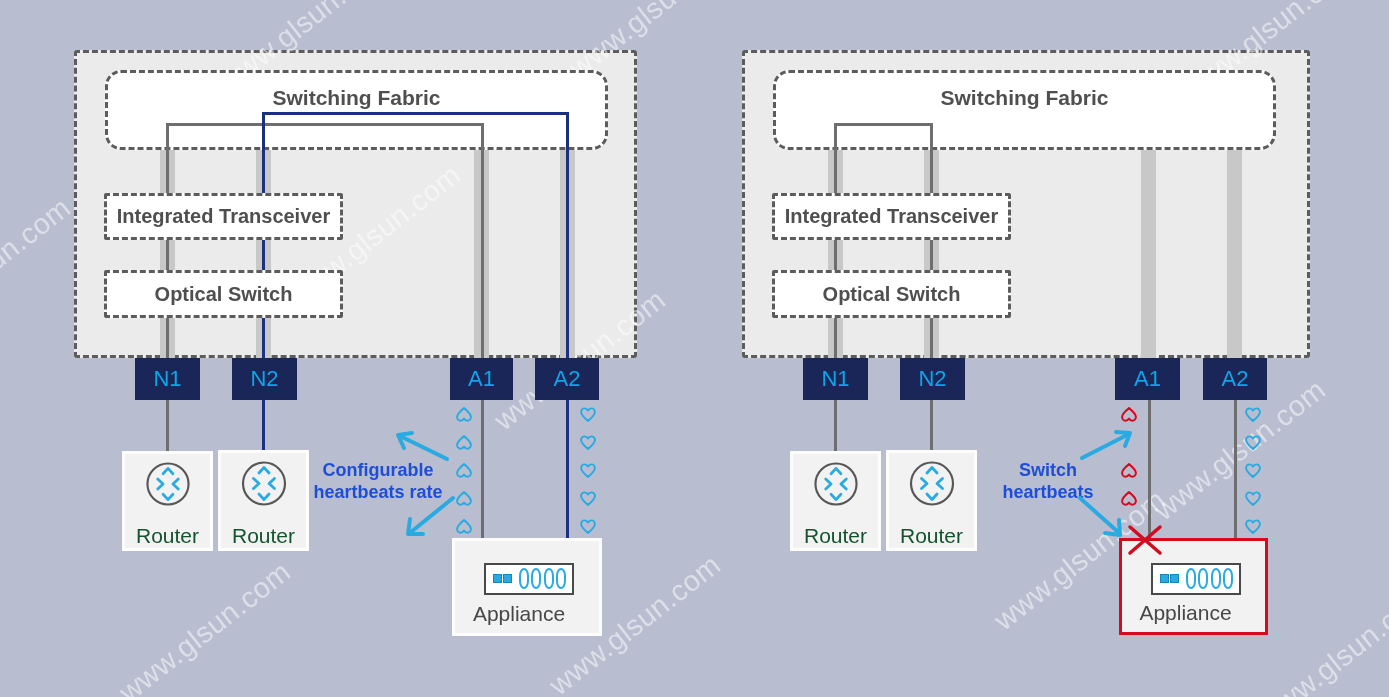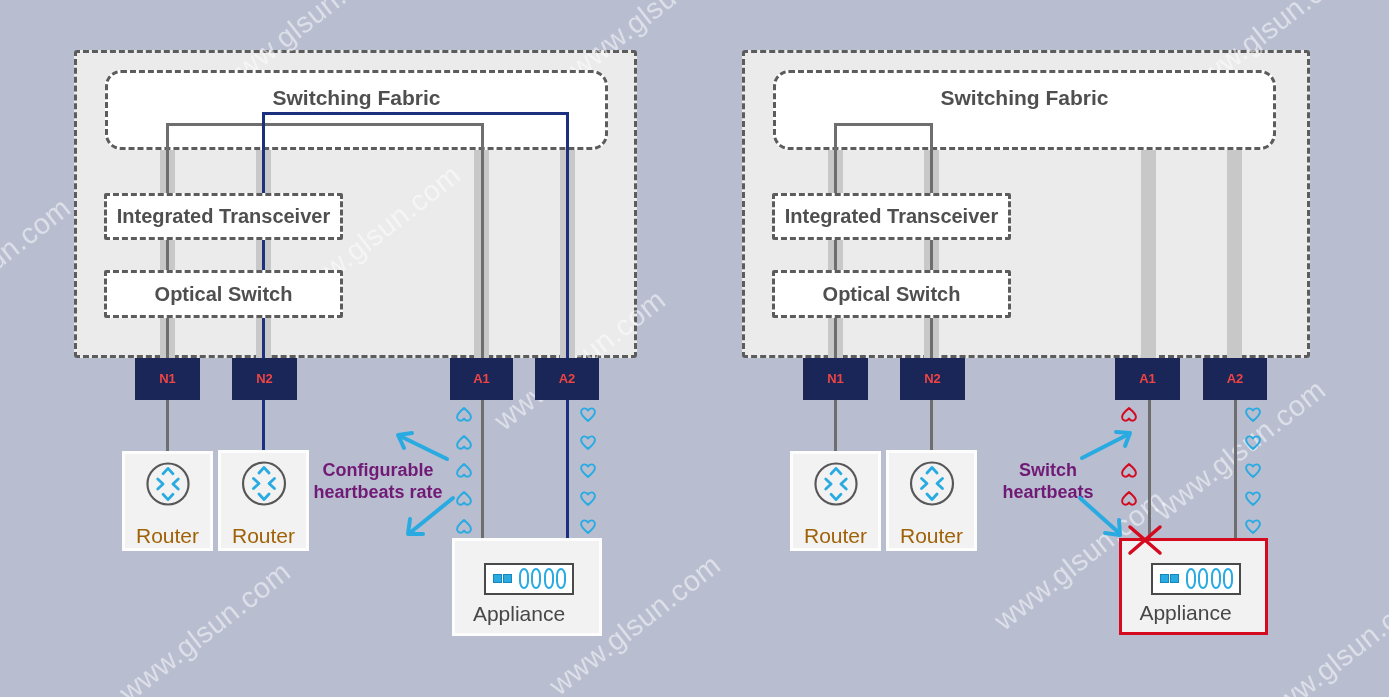--- a/index.html
+++ b/index.html
@@ -51,50 +51,50 @@
   
   .line{position:absolute;z-index:4;}
   .line.gray{background:#6e6e6e;}
   .line.navy{background:#1c3080;}
   .v{width:2.5px;}
   .h{height:2.5px;}
 
   
   .port{
     position:absolute;z-index:5;background:#192657;
-    color:#ef4444;font-size:13px;font-weight:bold;text-align:center;line-height:42px;
+    color:#0ea5e9;font-size:22px;font-weight:normal;text-align:center;line-height:42px;
   }
 
   
   .node{
     position:absolute;z-index:5;background:#f2f2f2;border:3px solid #fdfdfd;
     box-sizing:border-box;
   }
   .router{display:flex;flex-direction:column;align-items:center;}
   .router svg{margin-top:7px;}
-  .router-label{font-size:21px;color:#a16207;margin-top:17px;}
+  .router-label{font-size:21px;color:#14532d;margin-top:17px;}
 
   .appliance .display{
     position:absolute;left:29px;top:22px;width:86px;height:28px;
     background:#fff;border:2.5px solid #4a4a4a;box-sizing:content-box;
   }
   .appliance.alert{border:3px solid #d40a1e;}
   .led{position:absolute;width:7px;height:7px;background:#29abe2;border:1px solid #1587bd;top:9px;}
   .led.l1{left:7px;} .led.l2{left:17px;}
   .zeros{position:absolute;right:6px;top:3px;display:flex;gap:2.5px;}
   .zero{width:6px;height:17px;border:2.5px solid #29abe2;border-radius:5px/8px;display:inline-block;}
   .appliance-label{
     position:absolute;left:0;right:16px;bottom:7px;text-align:center;
     font-size:21px;color:#474747;
   }
 
   
   .annotation{
     position:absolute;z-index:6;text-align:center;
-    font-size:18px;font-weight:bold;color:#701a75;line-height:22px;
+    font-size:18px;font-weight:bold;color:#1d4ed8;line-height:22px;
   }
   .d1-annotation{left:308px;top:459px;width:140px;}
   .d2-annotation{left:988px;top:459px;width:120px;}
 
   .icon-svg{position:absolute;z-index:6;}
   .heart{position:absolute;z-index:6;width:18px;height:17px;}
   .heart.flipped{transform:rotate(180deg);}
 </style>
 </head>
 <body>

